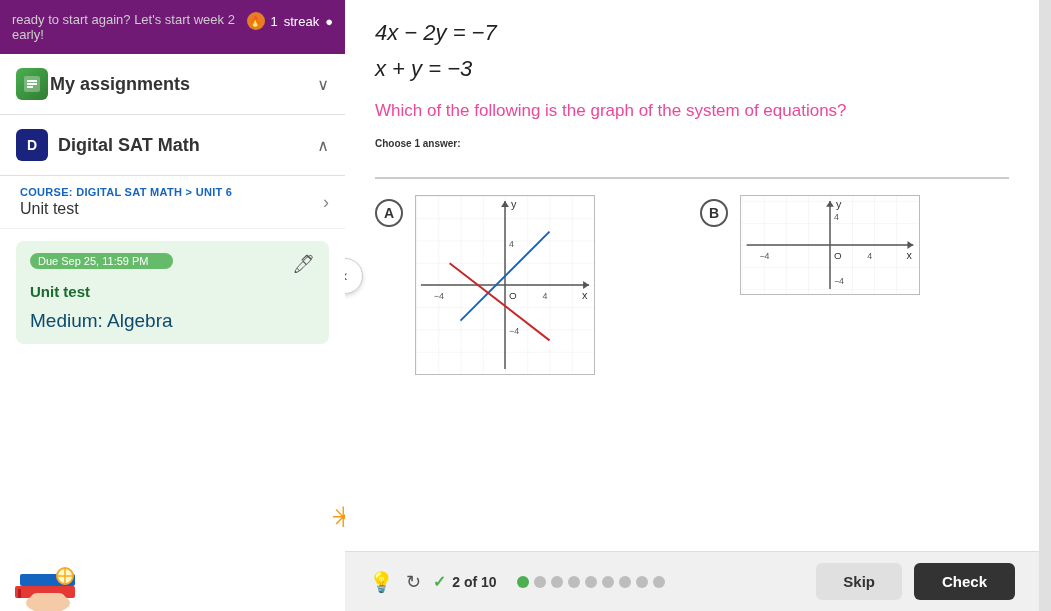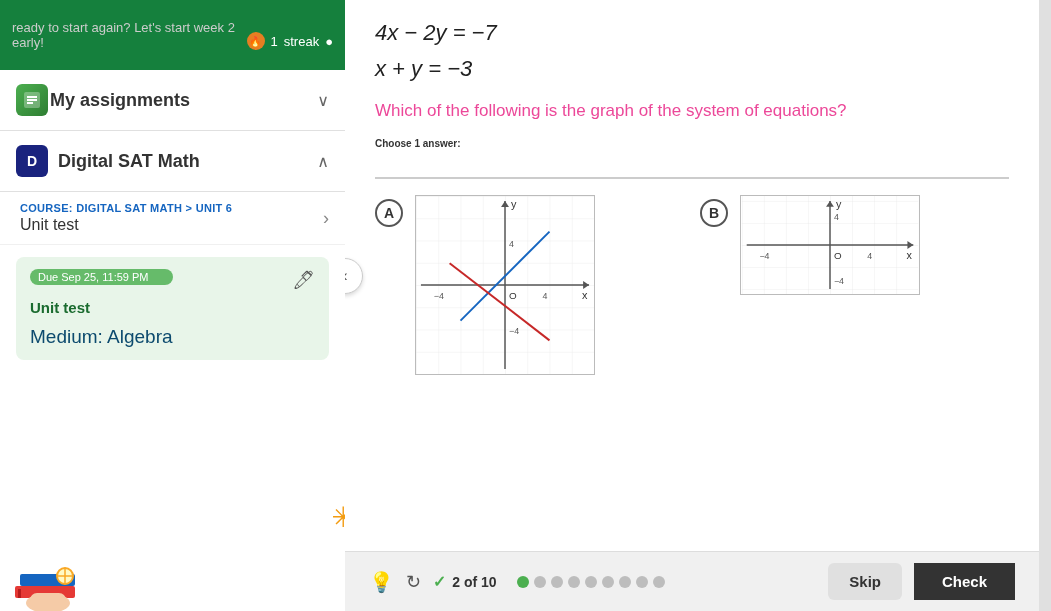--- a/index.html
+++ b/index.html
@@ -18,26 +18,26 @@
       min-width: 345px;
       background: #fff;
       height: 611px;
       display: flex;
       flex-direction: column;
       overflow: hidden;
       position: relative;
     }
 
     .sidebar-top-bar {
-      background: #15803d;
-      padding: 20px 12px;
+      background: #701a75;
+      padding: 12px 12px;
       color: #aaa;
       font-size: 12px;
       display: flex;
-      align-items: flex-end;
+      align-items: flex-start;
       justify-content: space-between;
     }
 
     .top-bar-text {
       color: #ccc;
       font-size: 13px;
     }
 
     .streak-badge {
       display: flex;
@@ -383,35 +383,35 @@
       font-size: 16px;
       margin-right: 2px;
     }
 
     .action-buttons {
       display: flex;
       gap: 12px;
     }
 
     .skip-btn {
-      padding: 10px 21px;
+      padding: 10px 27px;
       background: #e0e0e0;
       border: none;
       border-radius: 6px;
       font-size: 15px;
       font-weight: 600;
       color: #333;
       cursor: pointer;
     }
 
     .check-btn {
       padding: 10px 28px;
       background: #333;
       border: none;
-      border-radius: 0;
+      border-radius: 6px;
       font-size: 15px;
       font-weight: 600;
       color: white;
       cursor: pointer;
     }
 
     .hint-icon {
       cursor: pointer;
       font-size: 20px;
       color: #555;

